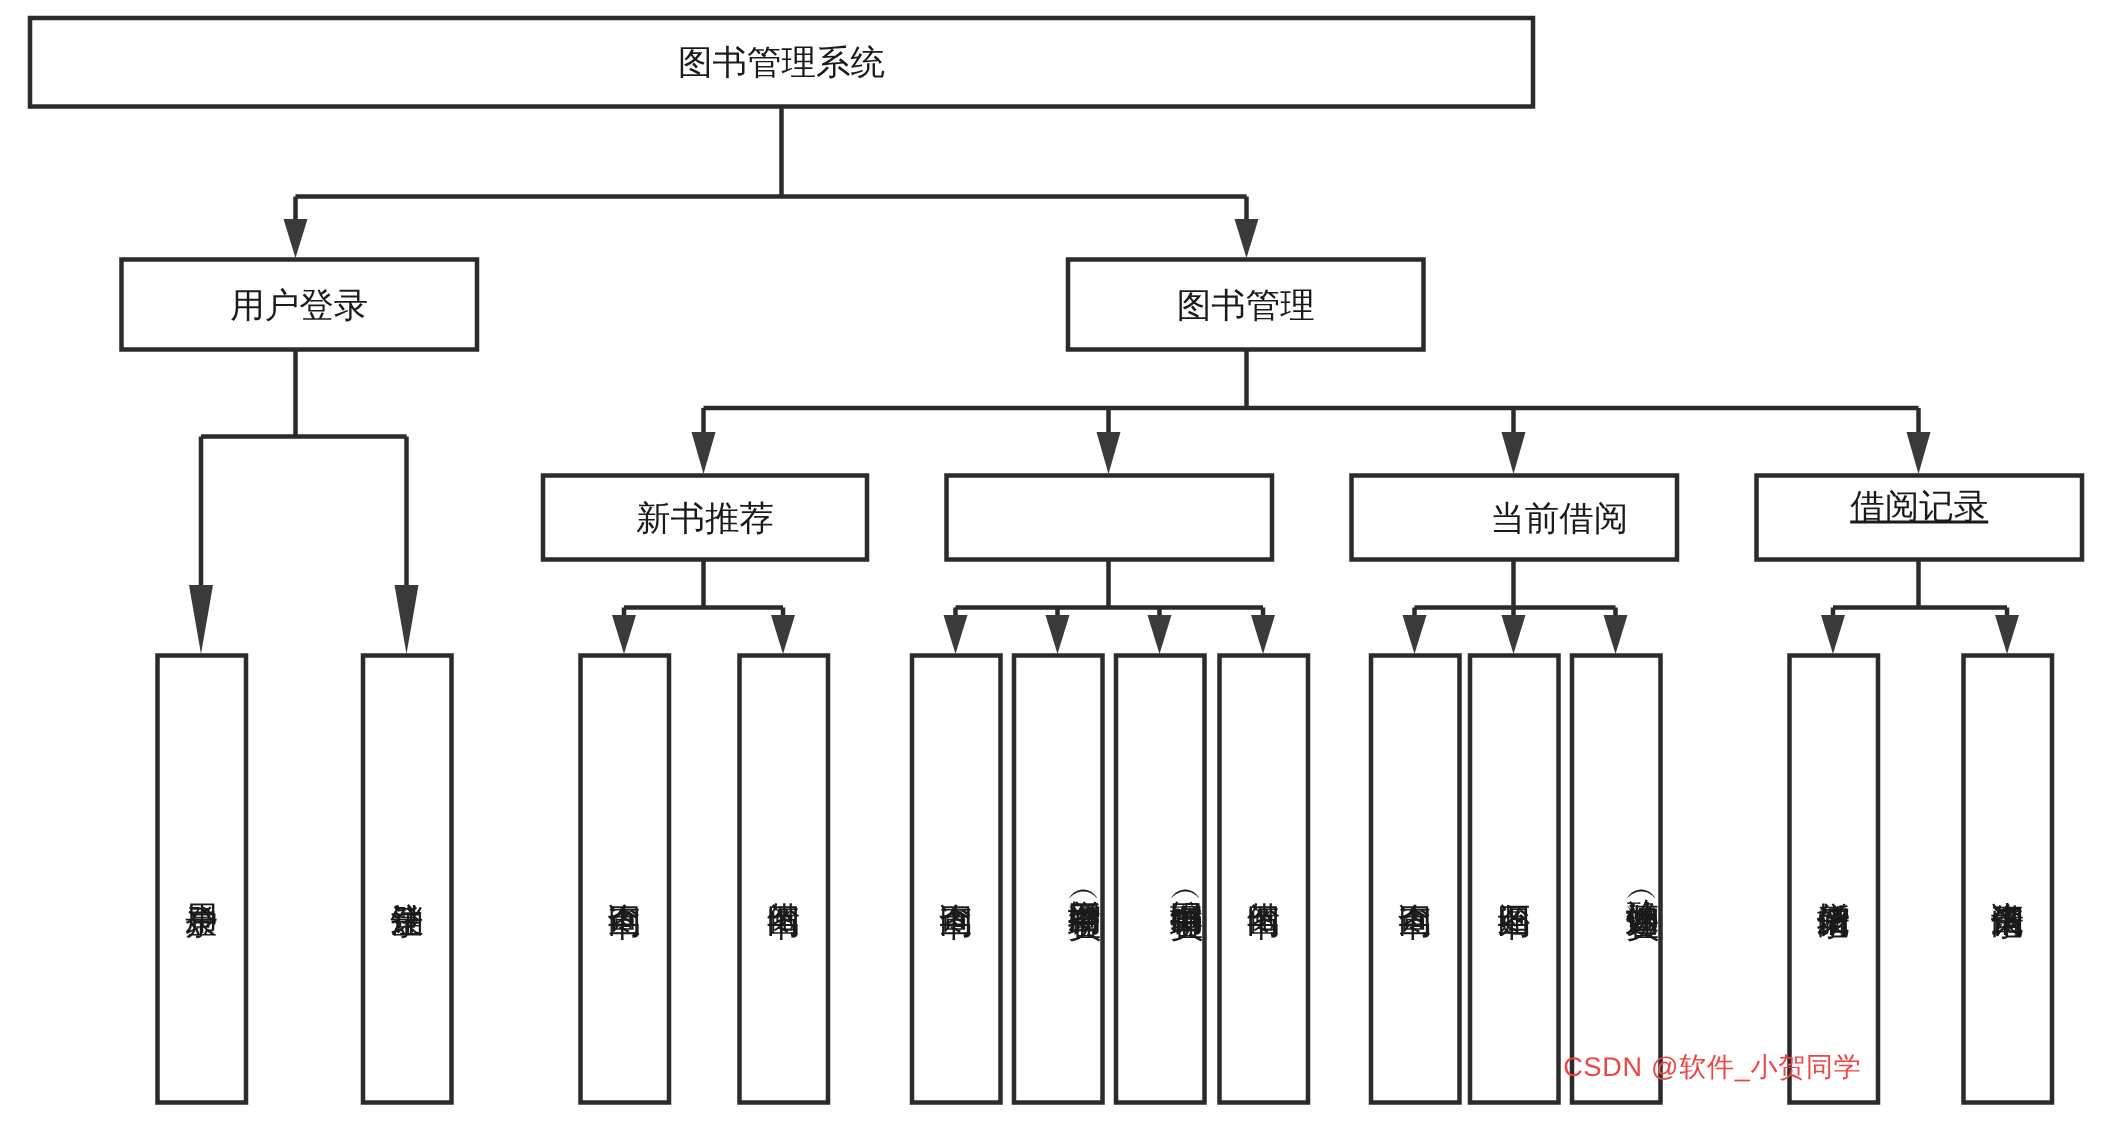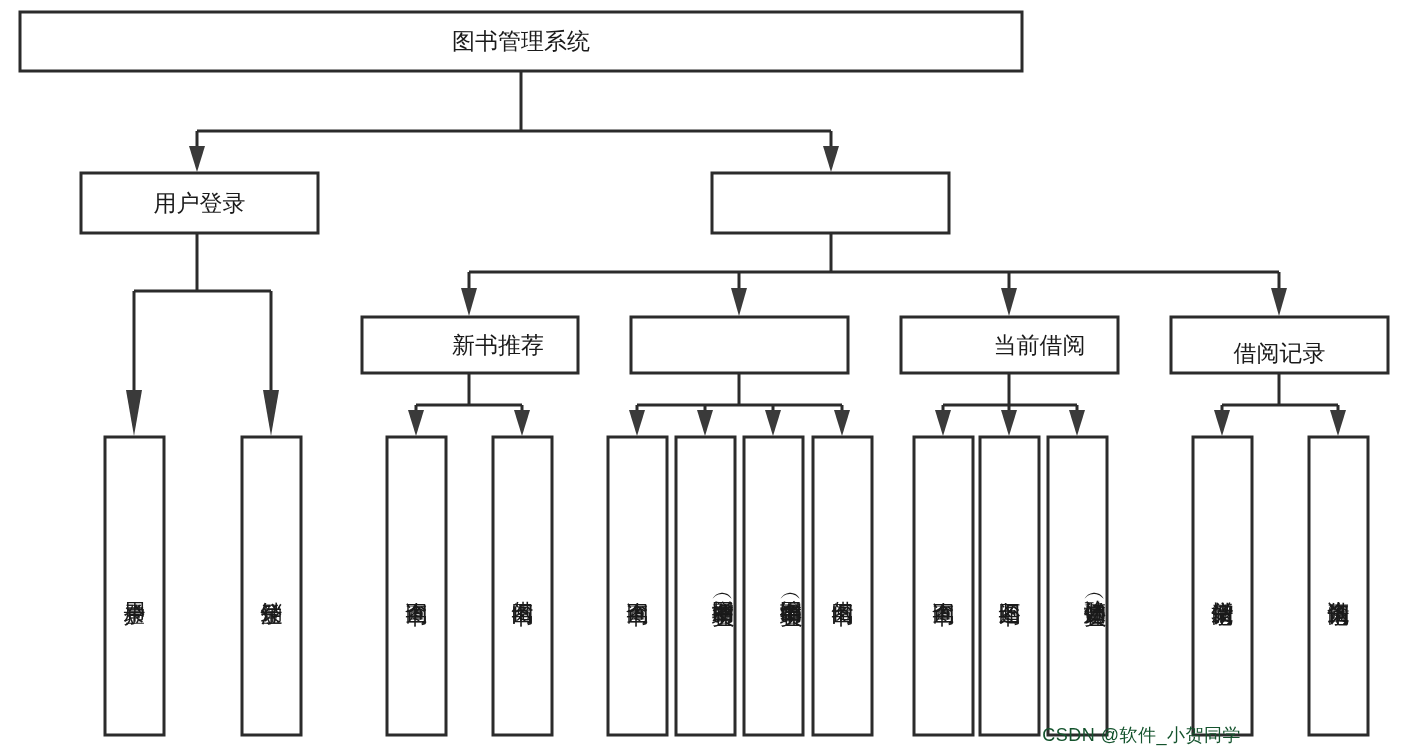--- a/index.html
+++ b/index.html
@@ -63,24 +63,24 @@
     justify-content: center;
     font-family: "Liberation Sans", "DejaVu Sans", sans-serif;
     font-size: 23px;
     color: #1a1a1a;
     white-space: nowrap;
     pointer-events: none;
   }
   #watermark {
     position: absolute;
     right: 8px;
-    bottom: 0;
+    bottom: 24px;
     font-family: "Liberation Sans", "DejaVu Sans", sans-serif;
     font-size: 18px;
-    color: #14532d;
+    color: #ef4444;
     letter-spacing: 0.5px;
     white-space: nowrap;
   }
 </style>
 </head>
 <body>
 
 <div id="diagram-root">
 
   <svg class="tree-canvas" viewBox="0 0 1405 747" xmlns="http://www.w3.org/2000/svg">
@@ -187,24 +187,25 @@
     <rect class="node-rect" x="1048" y="437" width="59" height="298"></rect>
 
     <rect class="node-rect" x="1193" y="437" width="59" height="298"></rect>
     <rect class="node-rect" x="1309" y="437" width="59" height="298"></rect>
 
   </svg>
 
   <div class="hlabel-wrap" style="left:20px; top:12px; width:1002px; height:59px;">图书管理系统</div>
 
   <div class="hlabel-wrap" style="left:81px; top:173px; width:237px; height:60px;">用户登录</div>
-
-  <div class="hlabel-wrap" style="left:362px; top:317px; width:216px; height:56px;padding-left:28px;">新书推荐</div>
+  <div class="hlabel-wrap" style="left:712px; top:173px; width:237px; height:60px;">图书管理</div>
+
+  <div class="hlabel-wrap" style="left:362px; top:317px; width:216px; height:56px;">新书推荐</div>
   <div class="hlabel-wrap" style="left:901px; top:317px; width:217px; height:56px;padding-left:30px;">当前借阅</div>
-  <div class="hlabel-wrap" style="left:1171px; top:325px; width:217px; height:56px;">借阅记录</div>
+  <div class="hlabel-wrap" style="left:1171px; top:309px; width:217px; height:56px;text-decoration:underline;">借阅记录</div>
 
   <div class="vlabel-wrap" style="left:105px; top:437px; width:59px; height:298px;">用户登录</div>
   <div class="vlabel-wrap" style="left:242px; top:437px; width:59px; height:298px;">注销登录</div>
 
   <div class="vlabel-wrap" style="left:387px; top:437px; width:59px; height:298px;">查询图书</div>
   <div class="vlabel-wrap" style="left:493px; top:437px; width:59px; height:298px;">借阅图书</div>
 
   <div class="vlabel-wrap" style="left:608px; top:437px; width:59px; height:298px;">查询图书</div>
   <div class="vlabel-wrap" style="left:676px; top:437px; width:59px; height:298px; align-items:flex-start;">新增图书（管理员）</div>
   <div class="vlabel-wrap" style="left:744px; top:437px; width:59px; height:298px; align-items:flex-start;">编辑图书（管理员）</div>

